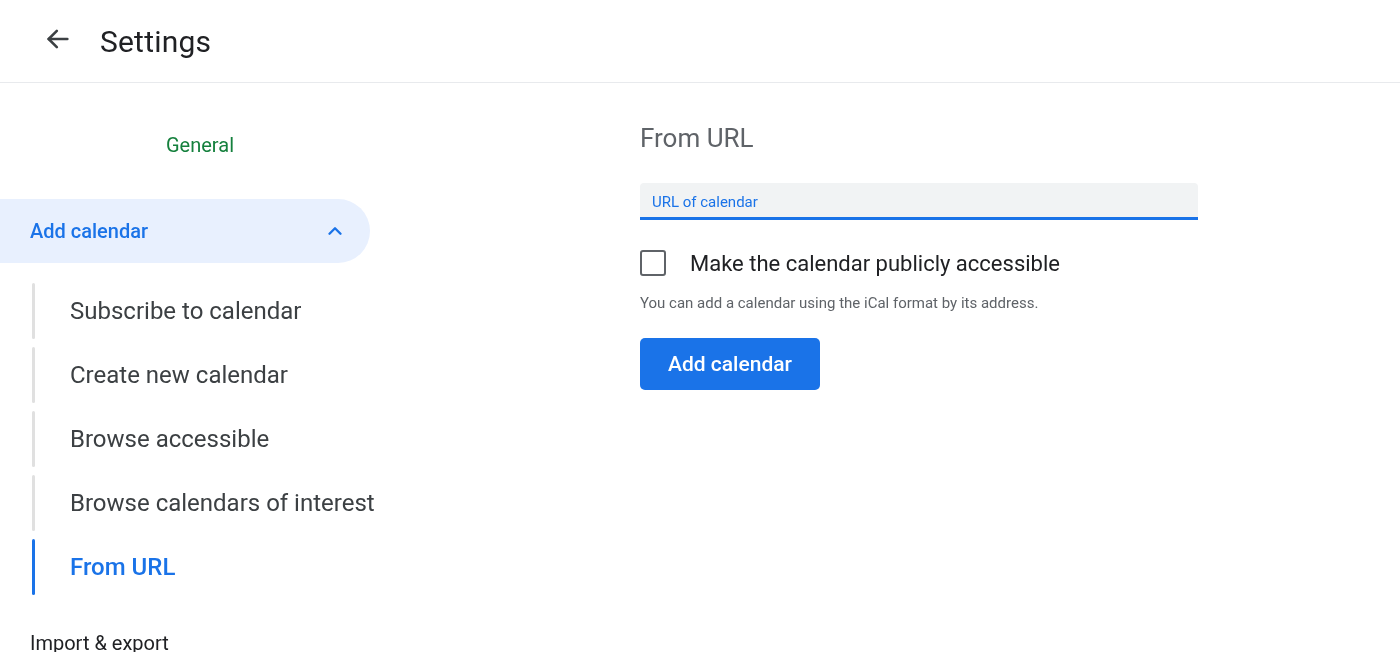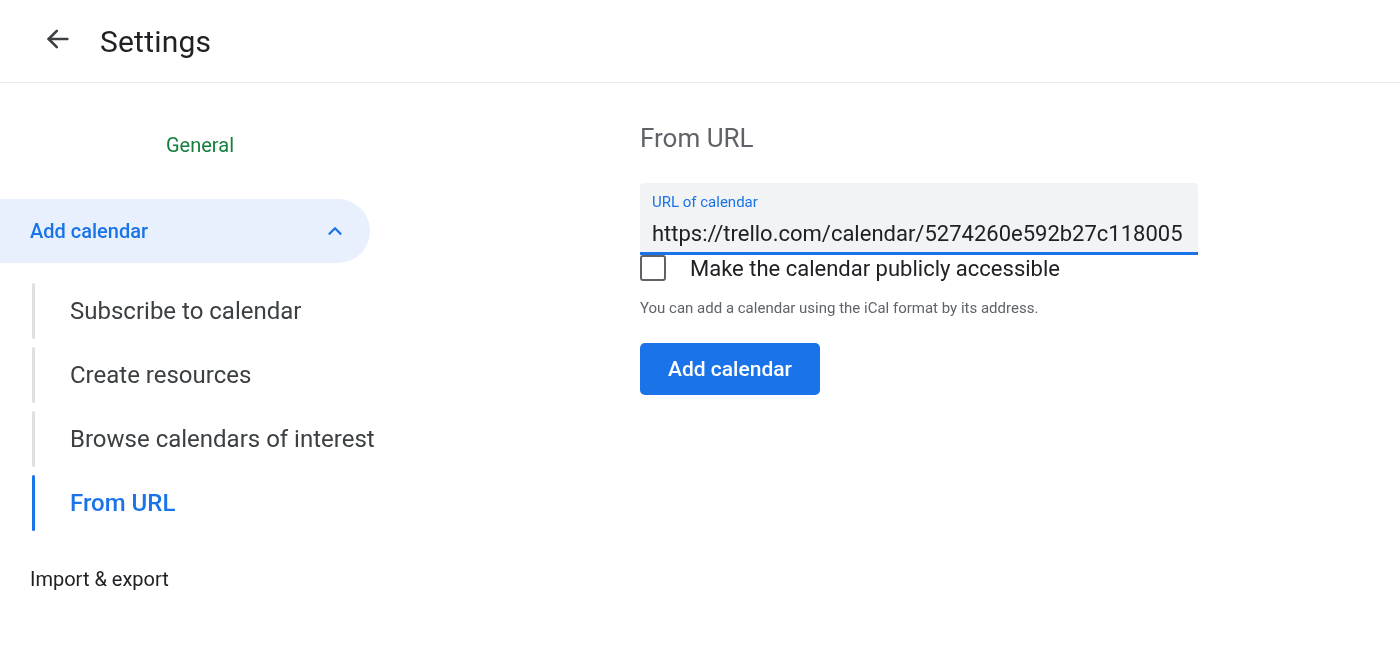--- a/index.html
+++ b/index.html
@@ -125,35 +125,36 @@
     background: #f1f3f4;
     border-top-left-radius: 4px;
     border-top-right-radius: 4px;
     padding: 10px 12px 6px 12px;
     border-bottom: 3px solid #1a73e8;
   }
   .field-label {
     font-size: 15px;
     color: #1a73e8;
     display: block;
-    margin-bottom: 10px;
+    margin-bottom: 0;
   }
   .field-input {
     border: none;
     background: transparent;
     font-size: 22px;
     color: #202124;
     width: 100%;
     outline: none;
     font-family: inherit;
     padding: 0;
   }
   .checkbox-row {
     display: flex;
     align-items: center;
+    margin-top: 30px;
     cursor: pointer;
   }
   .checkbox {
     width: 26px;
     height: 26px;
     border: 2.5px solid #5f6368;
     border-radius: 3px;
     margin-right: 24px;
     flex-shrink: 0;
   }
@@ -203,38 +204,40 @@
         <svg viewBox="0 0 24 24" fill="none" stroke="#1a73e8" stroke-width="2.6" stroke-linecap="round" stroke-linejoin="round">
           <polyline points="6 15 12 9 18 15"></polyline>
         </svg>
       </span>
     </div>
     <div class="subnav">
       <div class="sub-item">
         <span>Subscribe to calendar</span>
       </div>
       <div class="sub-item">
-        <span>Create resources</span>
+        <span>Create new calendar</span>
+      </div>
+      <div class="sub-item">
+        <span>Browse accessible</span>
       </div>
       <div class="sub-item">
         <span>Browse calendars of interest</span>
       </div>
       <div class="sub-item active">
         <span>From URL</span>
       </div>
     </div>
     <div class="nav-import">Import &amp; export</div>
   </div>
 
   <div class="main">
     <div class="section-title">From URL</div>
 
     <div class="field">
       <span class="field-label">URL of calendar</span>
-      <input class="field-input" type="text" value="https://trello.com/calendar/5274260e592b27c118005" style="">
     </div>
 
     <label class="checkbox-row">
       <span class="checkbox"></span>
       <span class="checkbox-label">Make the calendar publicly accessible</span>
     </label>
 
     <div class="helper-text">You can add a calendar using the iCal format by its address.</div>
 
     <button class="add-btn">Add calendar</button>

